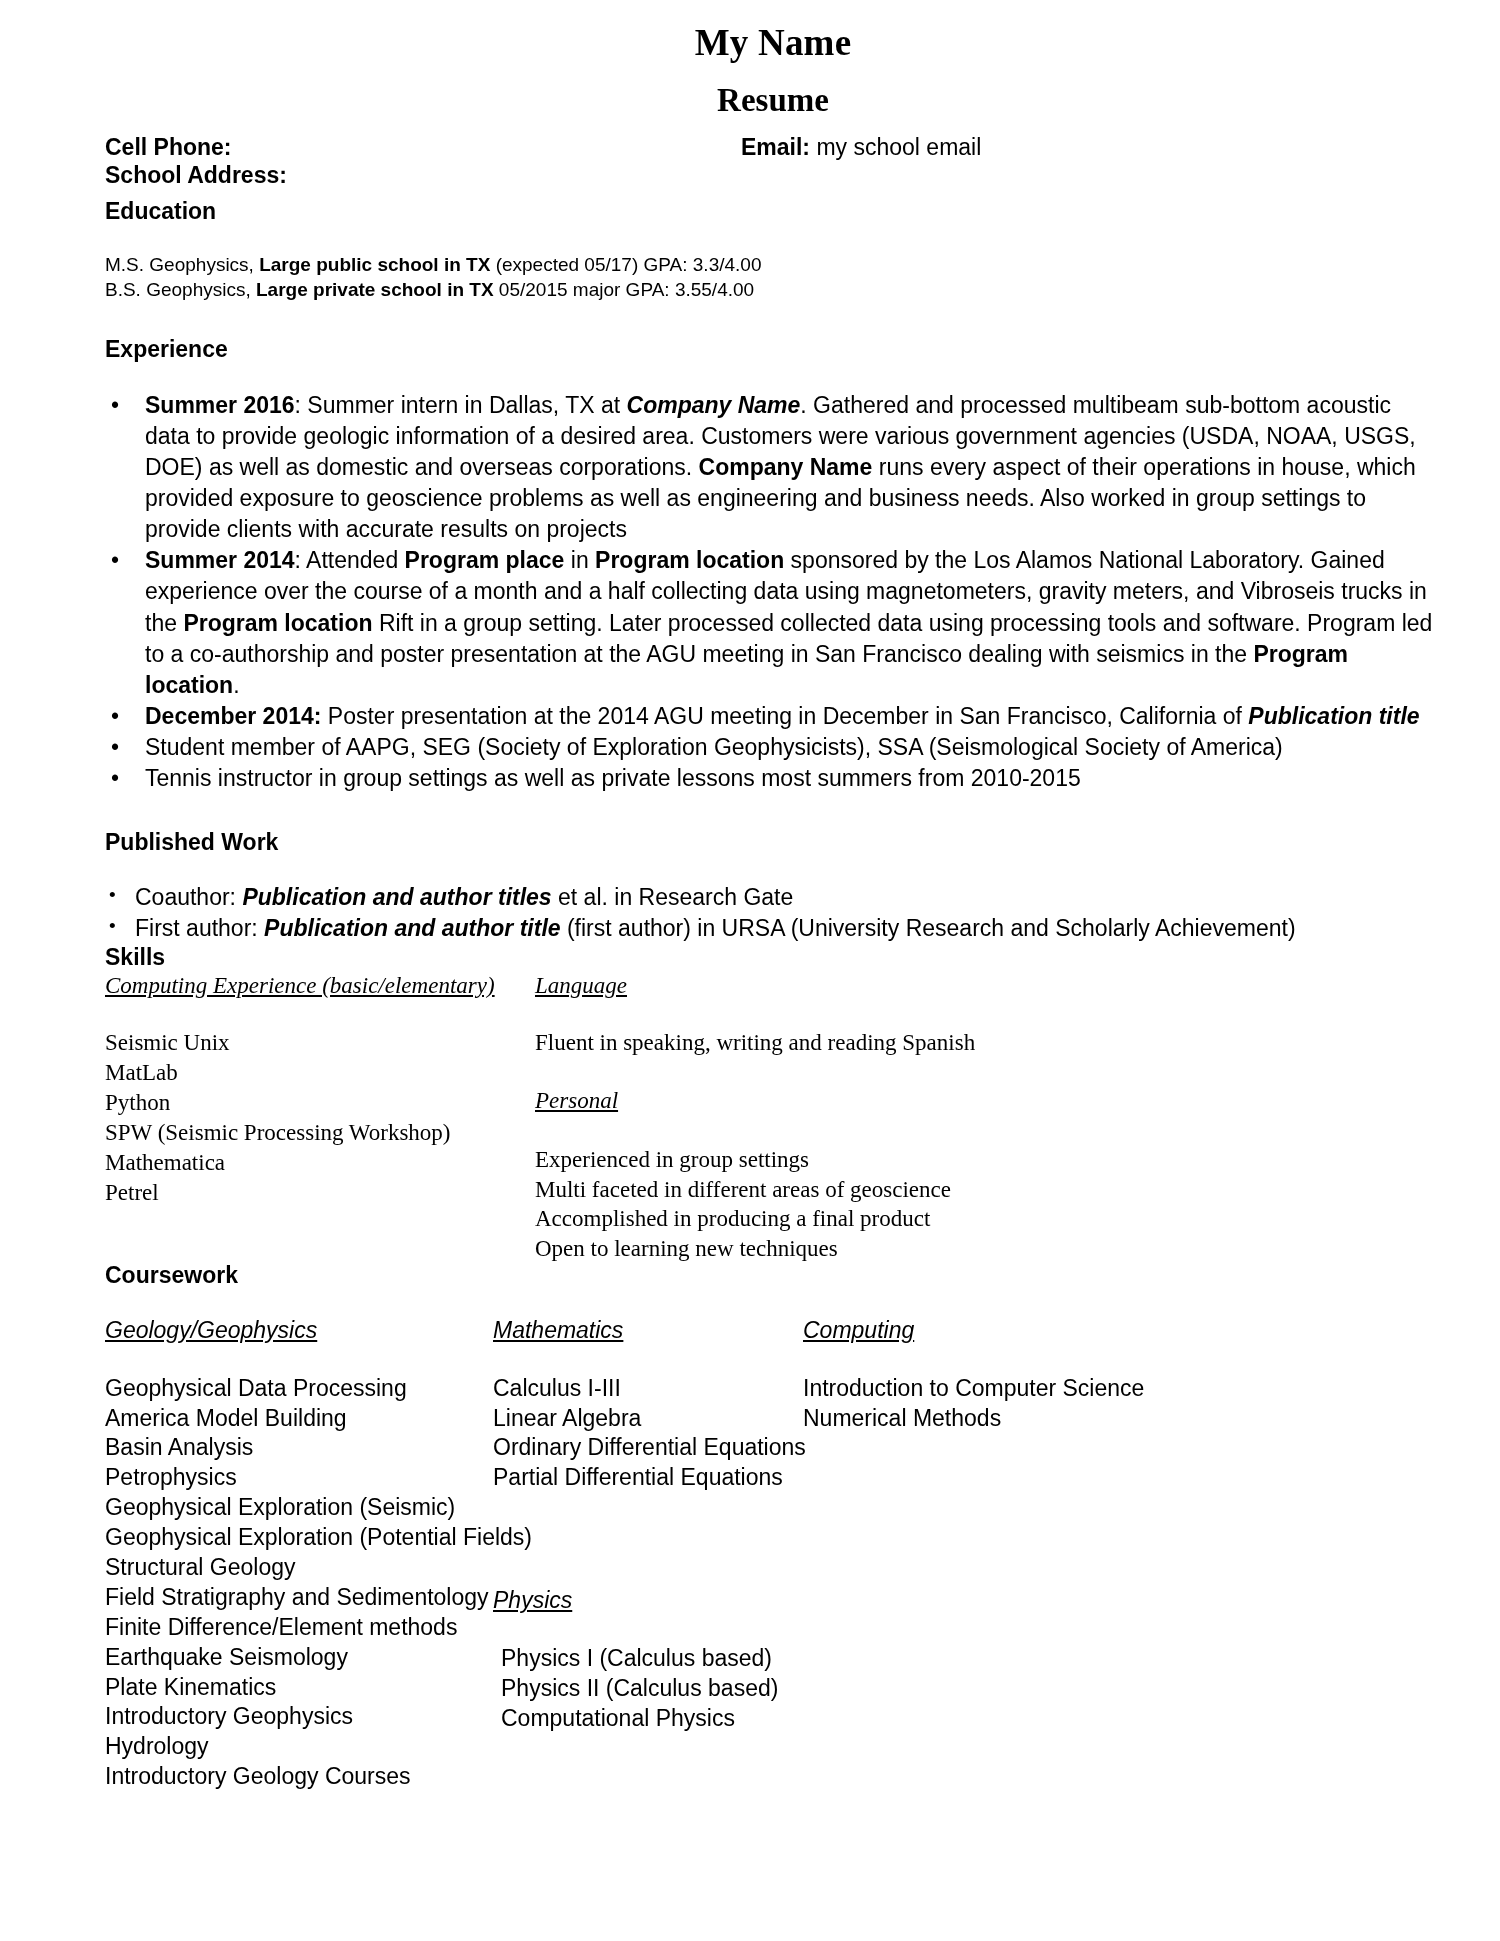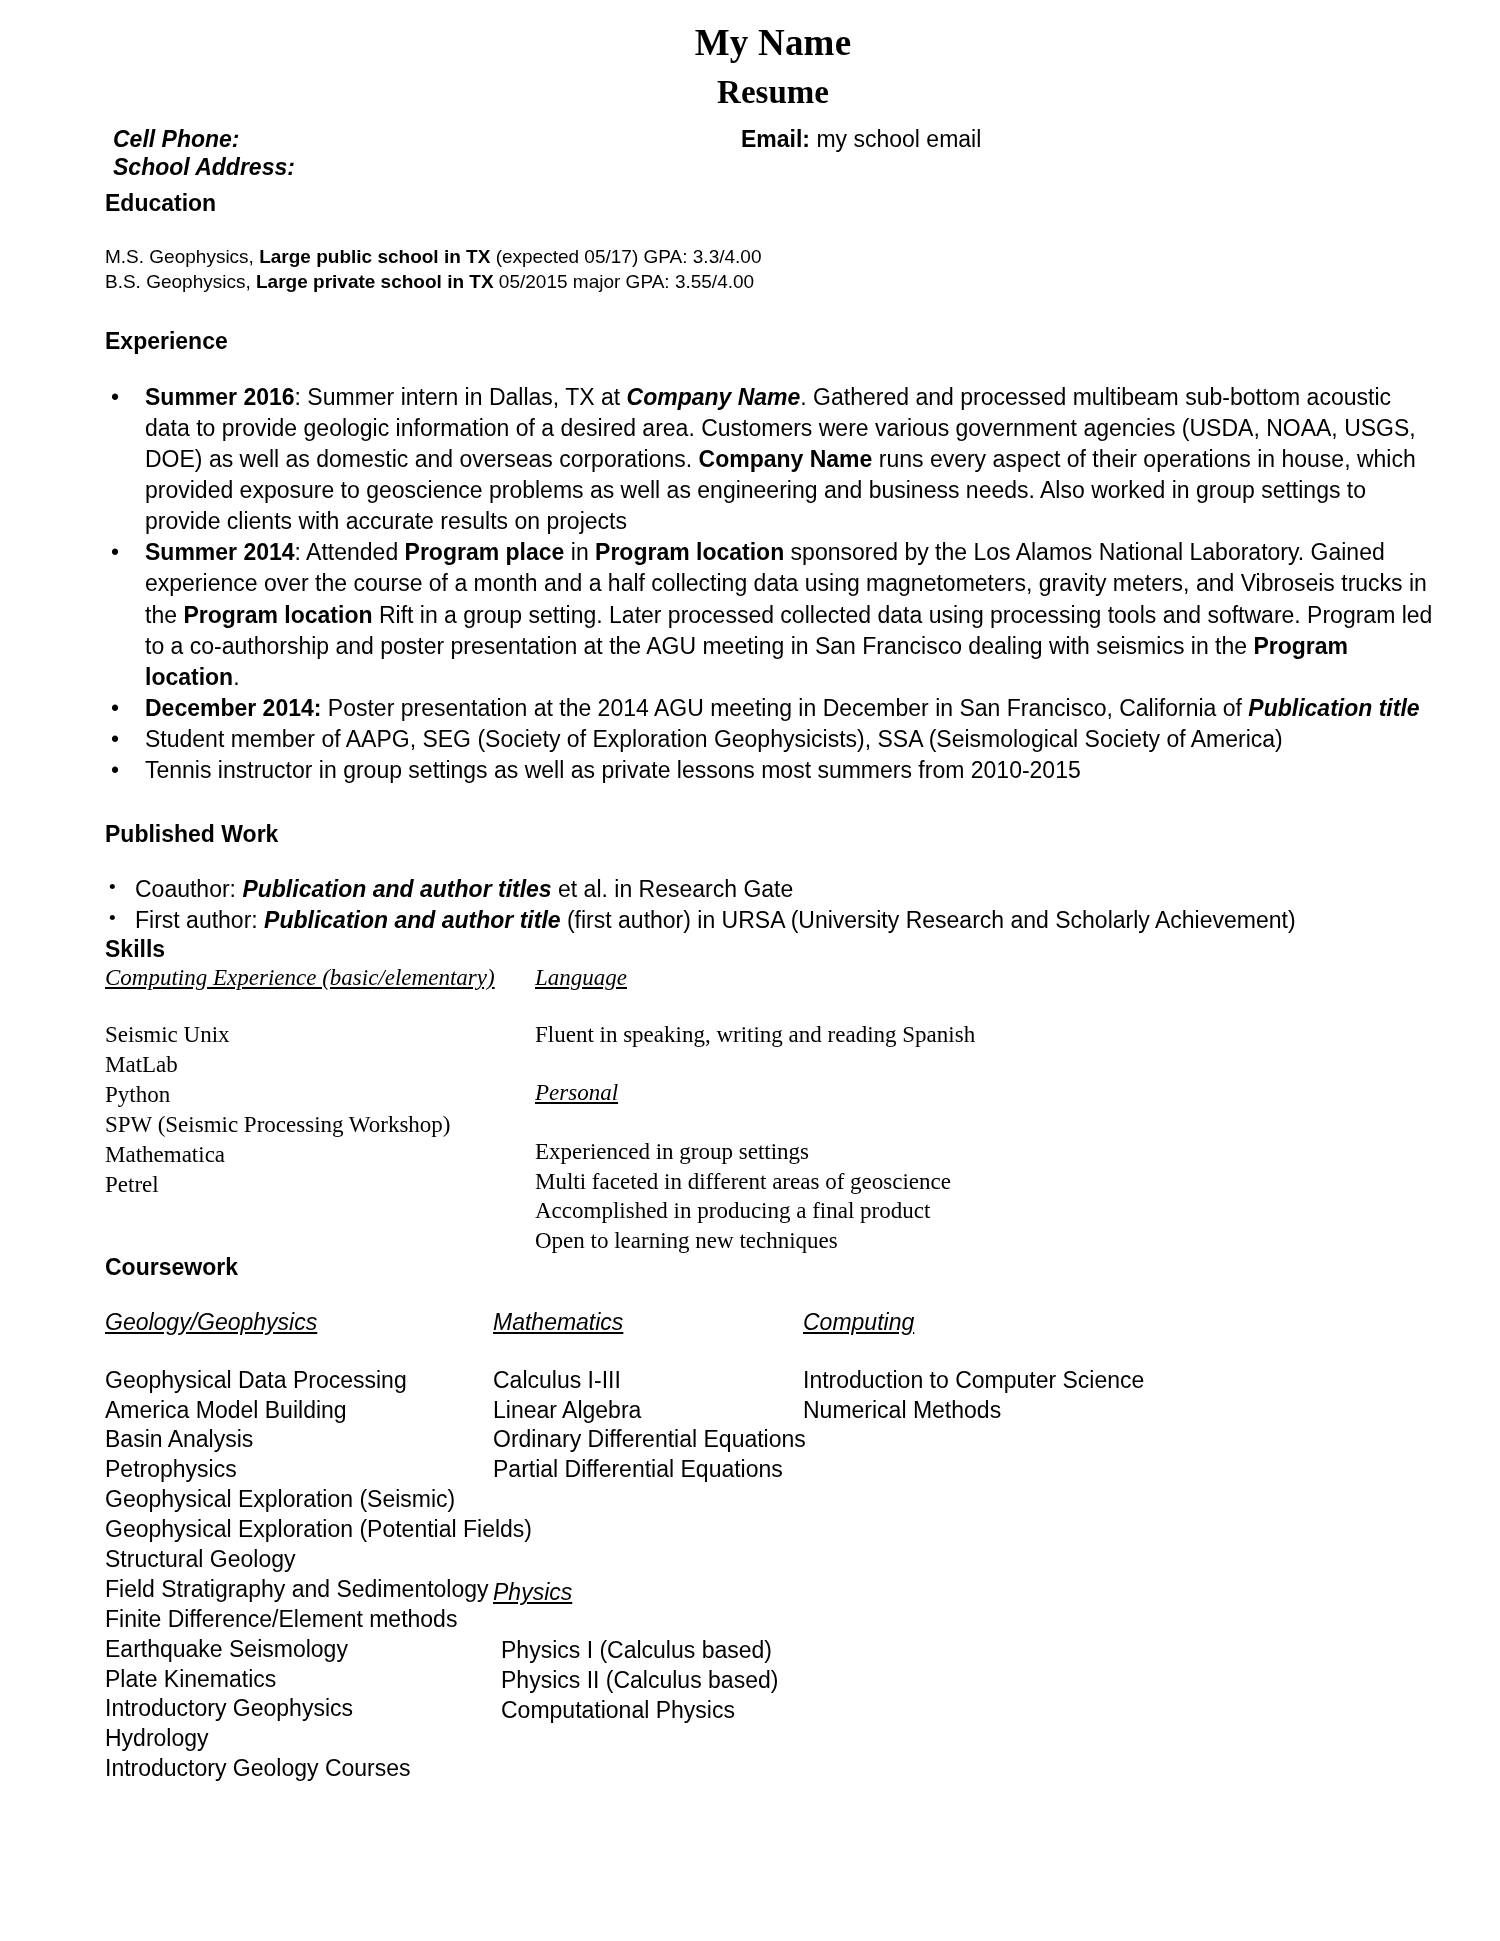--- a/index.html
+++ b/index.html
@@ -31,34 +31,33 @@
     text-align: center;
     margin: 0;
     letter-spacing: 0.2px;
   }
   .doc-subtitle {
     font-family: "Liberation Serif", serif;
     font-weight: bold;
     font-size: 33px;
     line-height: 1.16;
     text-align: center;
-    margin: 8px 0 14px 0;
+    margin: 16px 0 14px 0;
   }
 
   .contact-row {
     position: relative;
     height: 56px;
     font-size: 23px;
     line-height: 1.22;
   }
   .contact-left {
     position: absolute;
-    left: 8px;
+    left: 0;
     top: 0;
-    font-style: italic;
   }
   .contact-left div {
     font-weight: bold;
     white-space: nowrap;
   }
   .contact-right {
     position: absolute;
     left: 636px;
     top: 0;
     white-space: nowrap;

